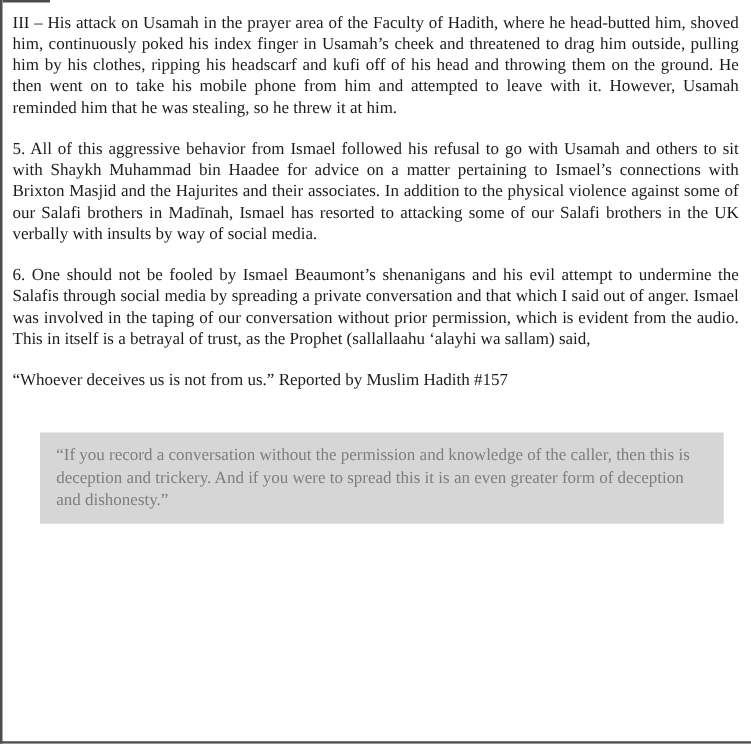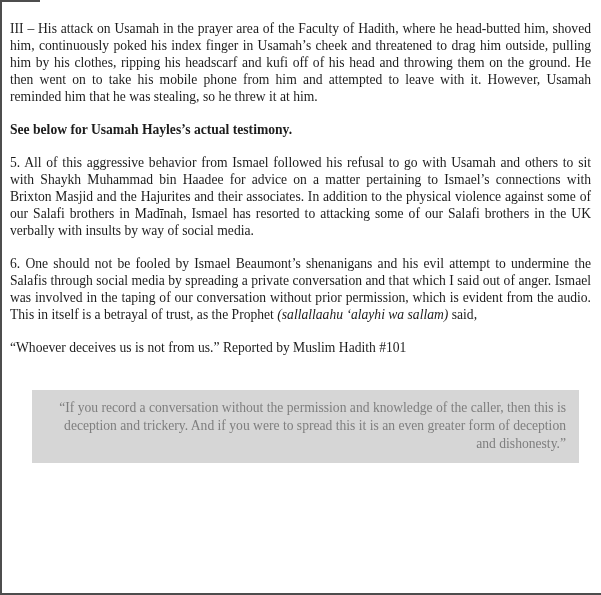--- a/index.html
+++ b/index.html
@@ -9,21 +9,21 @@
     height: 595px;
     font-family: "Liberation Serif", "DejaVu Serif", serif;
   }
   .page {
     position: relative;
     width: 601px;
     height: 595px;
     background: #ffffff;
     border-left: 2px solid #4d4d4d;
     border-bottom: 2px solid #4d4d4d;
-    padding: 20px 10px 0 8px;
+    padding: 9px 10px 0 8px;
     overflow: hidden;
     color: #1c1c1c;
     font-size: 13.6px;
     line-height: 17px;
   }
   
   .page::before {
     content: "";
     position: absolute;
     top: 0;
@@ -36,45 +36,44 @@
     text-align: justify;
     margin-bottom: 16px;
   }
   .para.bold {
     font-weight: bold;
     text-align: left;
   }
   .para.no-justify {
     text-align: left;
   }
-  .italic { font-style: italic; }
+  .italic { }
   .quote-box {
     margin: 34px 12px 0 22px;
     background: #d6d6d6;
     color: #7e7e7e;
     padding: 9px 13px 10px 13px;
     font-size: 13.6px;
     line-height: 18px;
   }
-  .quote-box p { text-align: right; }
+  .quote-box p { text-align: left; }
 </style>
 </head>
 <body>
 
 <div class="page">
 
   <p class="para">III – His attack on Usamah in the prayer area of the Faculty of Hadith, where he head-butted him, shoved him, continuously poked his index finger in Usamah’s cheek and threatened to drag him outside, pulling him by his clothes, ripping his headscarf and kufi off of his head and throwing them on the ground. He then went on to take his mobile phone from him and attempted to leave with it. However, Usamah reminded him that he was stealing, so he threw it at him.</p>
 
 
-  <p class="para bold">See below for Usamah Hayles’s actual testimony.</p>
 
   <p class="para">5. All of this aggressive behavior from Ismael followed his refusal to go with Usamah and others to sit with Shaykh Muhammad bin Haadee for advice on a matter pertaining to Ismael’s connections with Brixton Masjid and the Hajurites and their associates. In addition to the physical violence against some of our Salafi brothers in Madīnah, Ismael has resorted to attacking some of our Salafi brothers in the UK verbally with insults by way of social media.</p>
 
   <p class="para"><span>6. One should not be fooled by Ismael Beaumont’s shenanigans and his evil attempt to undermine the Salafis through social media by spreading a private conversation and that which I said out of anger. Ismael was involved in the taping of our conversation without prior permission, which is evident from the audio. This in itself is a betrayal of trust, as the Prophet </span><span class="italic">(sallallaahu ‘alayhi wa sallam)</span><span> said,</span></p>
 
-  <p class="para no-justify">“Whoever deceives us is not from us.” Reported by Muslim Hadith #101</p>
+  <p class="para no-justify">“Whoever deceives us is not from us.” Reported by Muslim Hadith #157</p>
 
 
   <div class="quote-box">
     <p>“If you record a conversation without the permission and knowledge of the caller, then this is deception and trickery. And if you were to spread this it is an even greater form of deception and dishonesty.”</p>
   </div>
 
 </div>
 
 </body></html>

